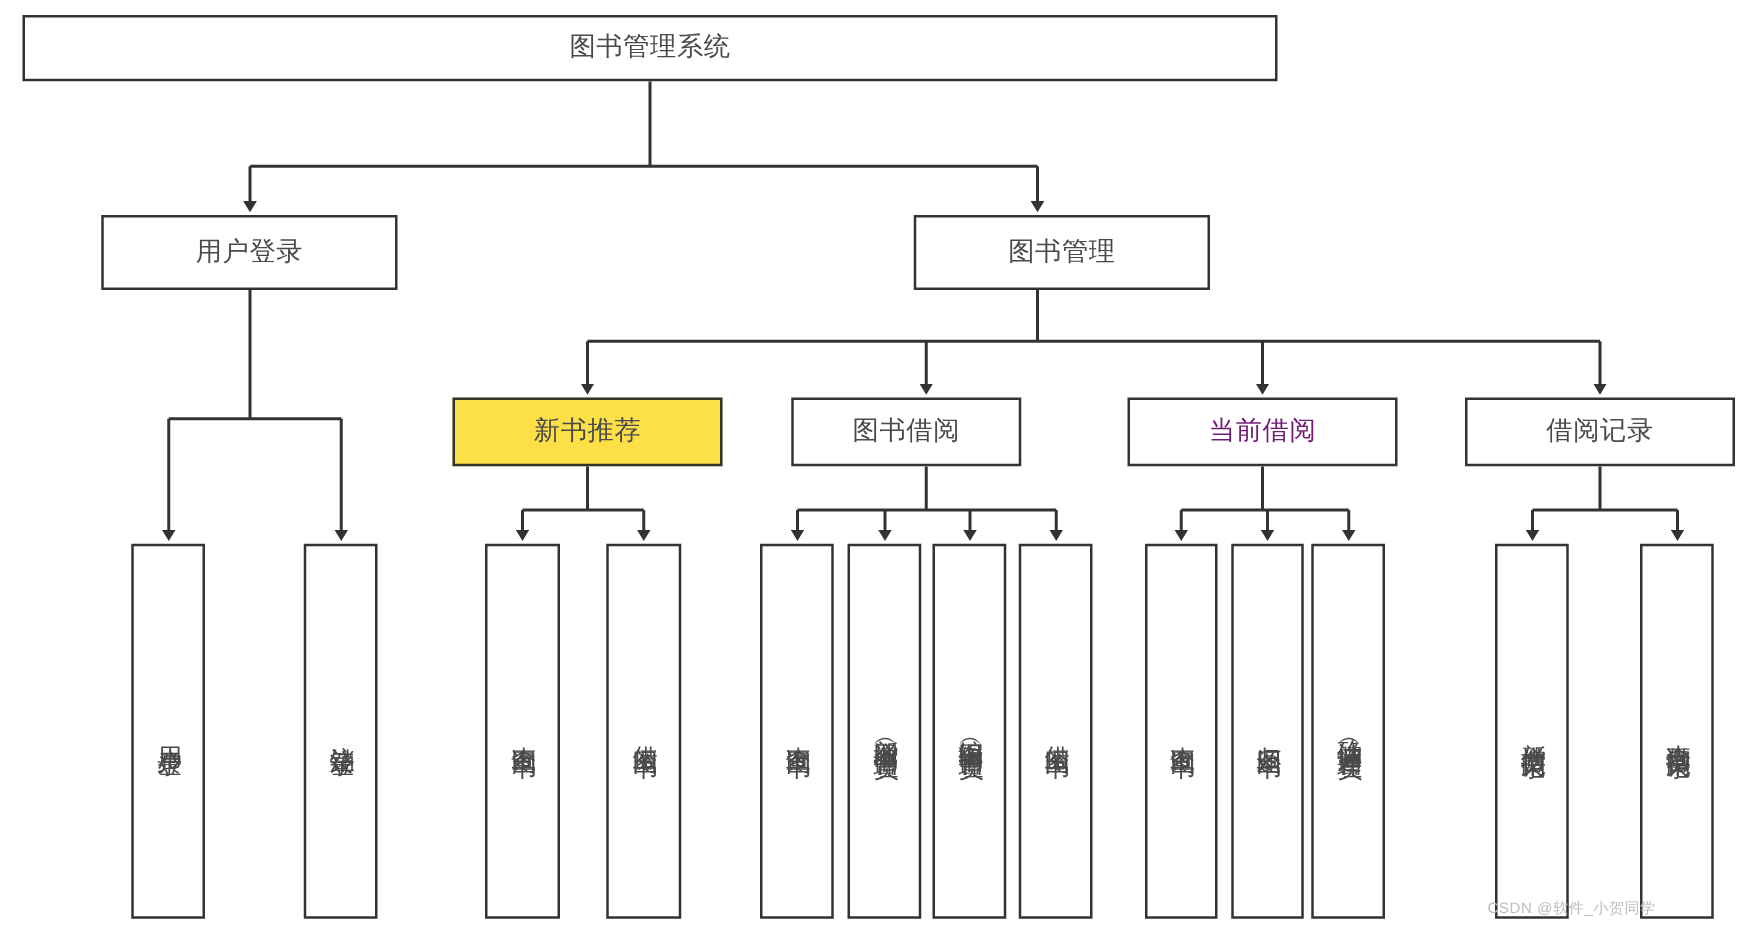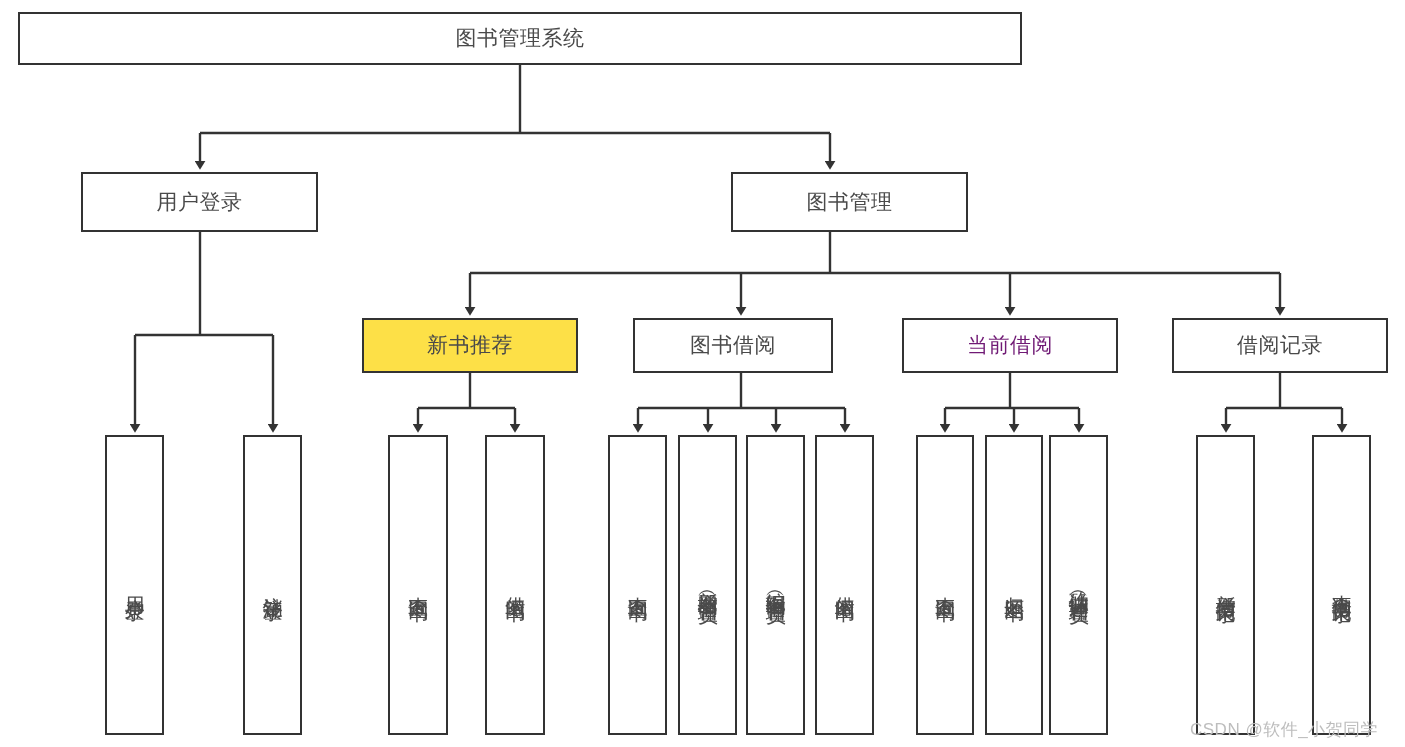--- a/index.html
+++ b/index.html
@@ -53,21 +53,21 @@
     writing-mode: vertical-rl;
     text-orientation: upright;
     letter-spacing: 2px;
   }
   .node.root .node-label {
     font-size: 21px;
   }
   .watermark {
     position: absolute;
     color: #bdbdbd;
-    font-size: 17px;
+    font-size: 12px;
     font-family: "Liberation Sans", "DejaVu Sans", sans-serif;
     white-space: nowrap;
     letter-spacing: 0.5px;
     user-select: none;
   }
 </style>
 </head>
 <body>
 
 <div id="canvas">
@@ -120,21 +120,21 @@
       </div>
       <div class="node horiz" style="left: 81px; top: 172px; width: 237px; height: 60px; border-color: rgb(51, 51, 51); background: rgb(255, 255, 255);">
         <span class="node-label" style="color: rgb(74, 74, 74);">用户登录</span>
       </div>
       <div class="node horiz" style="left: 711px; top: 172px; width: 237px; height: 60px; border-color: rgb(51, 51, 51); background: rgb(255, 255, 255); margin-left: 20px;">
         <span class="node-label" style="color: rgb(74, 74, 74);">图书管理</span>
       </div>
       <div class="node horiz" style="left: 362px; top: 318px; width: 216px; height: 55px; border-color: rgb(51, 51, 51); background: #fde047;">
         <span class="node-label" style="color: rgb(74, 74, 74);">新书推荐</span>
       </div>
-      <div class="node horiz" style="left: 633px; top: 318px; width: 200px; height: 55px; border-color: rgb(51, 51, 51); background: rgb(255, 255, 255);">
+      <div class="node horiz" style="left: 633px; top: 318px; width: 184px; height: 55px; border-color: rgb(51, 51, 51); background: rgb(255, 255, 255);">
         <span class="node-label" style="color: rgb(74, 74, 74);">图书借阅</span>
       </div>
       <div class="node horiz" style="left: 902px; top: 318px; width: 216px; height: 55px; border-color: rgb(51, 51, 51); background: rgb(255, 255, 255);">
         <span class="node-label" style="color: #701a75;">当前借阅</span>
       </div>
       <div class="node horiz" style="left: 1172px; top: 318px; width: 216px; height: 55px; border-color: rgb(51, 51, 51); background: rgb(255, 255, 255);">
         <span class="node-label" style="color: rgb(74, 74, 74);">借阅记录</span>
       </div>
       <div class="node vert" style="left: 105px; top: 435px; width: 59px; height: 300px; border-color: rgb(51, 51, 51); background: rgb(255, 255, 255);">
         <span class="node-label" style="color: rgb(74, 74, 74);">用户登录</span>

